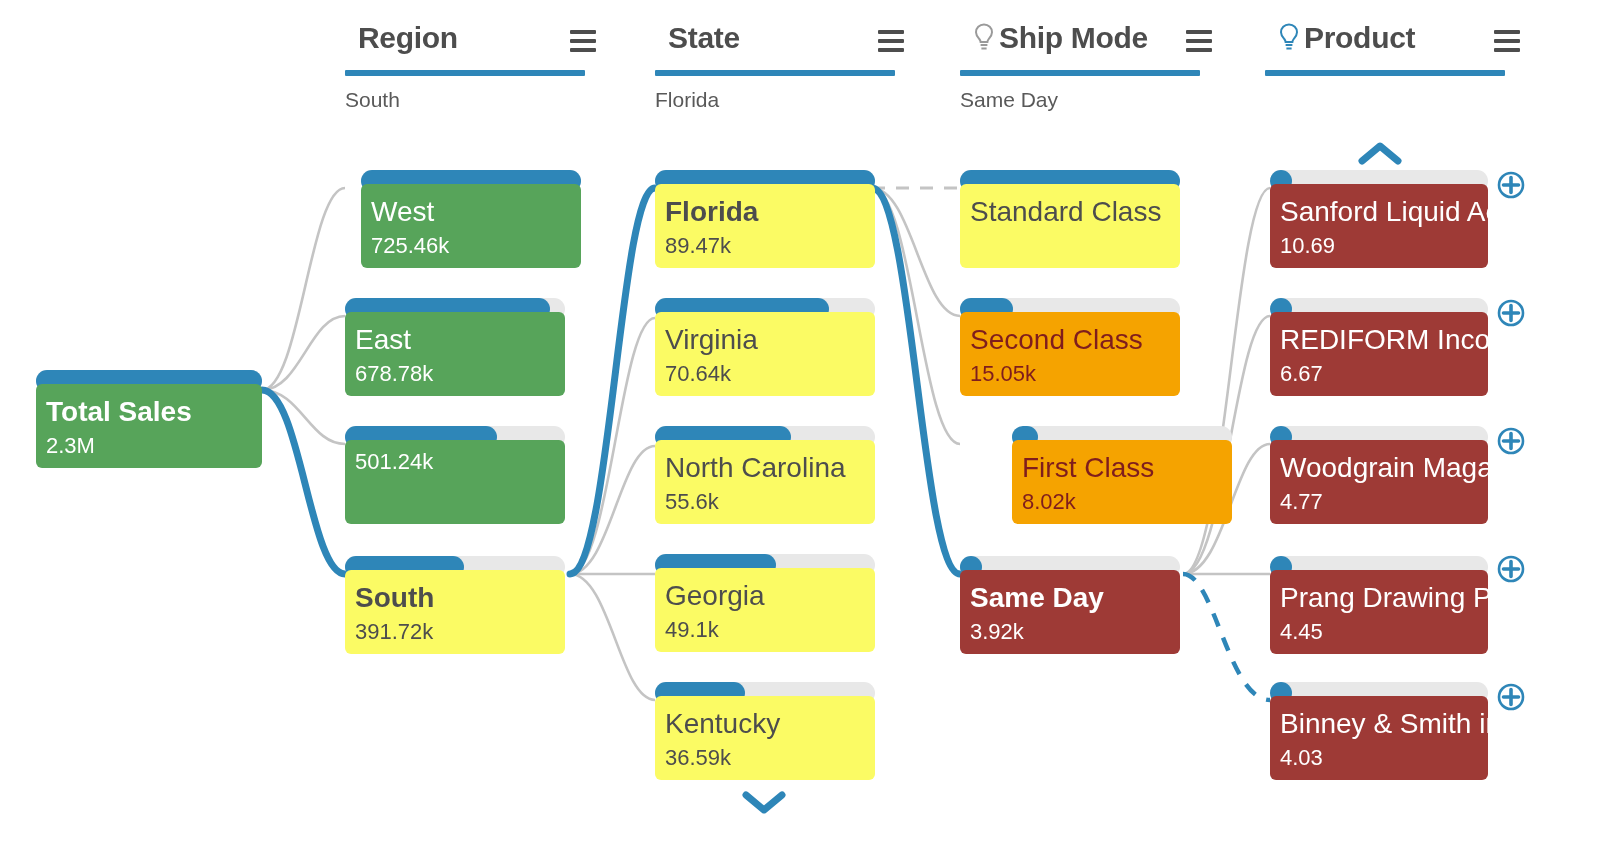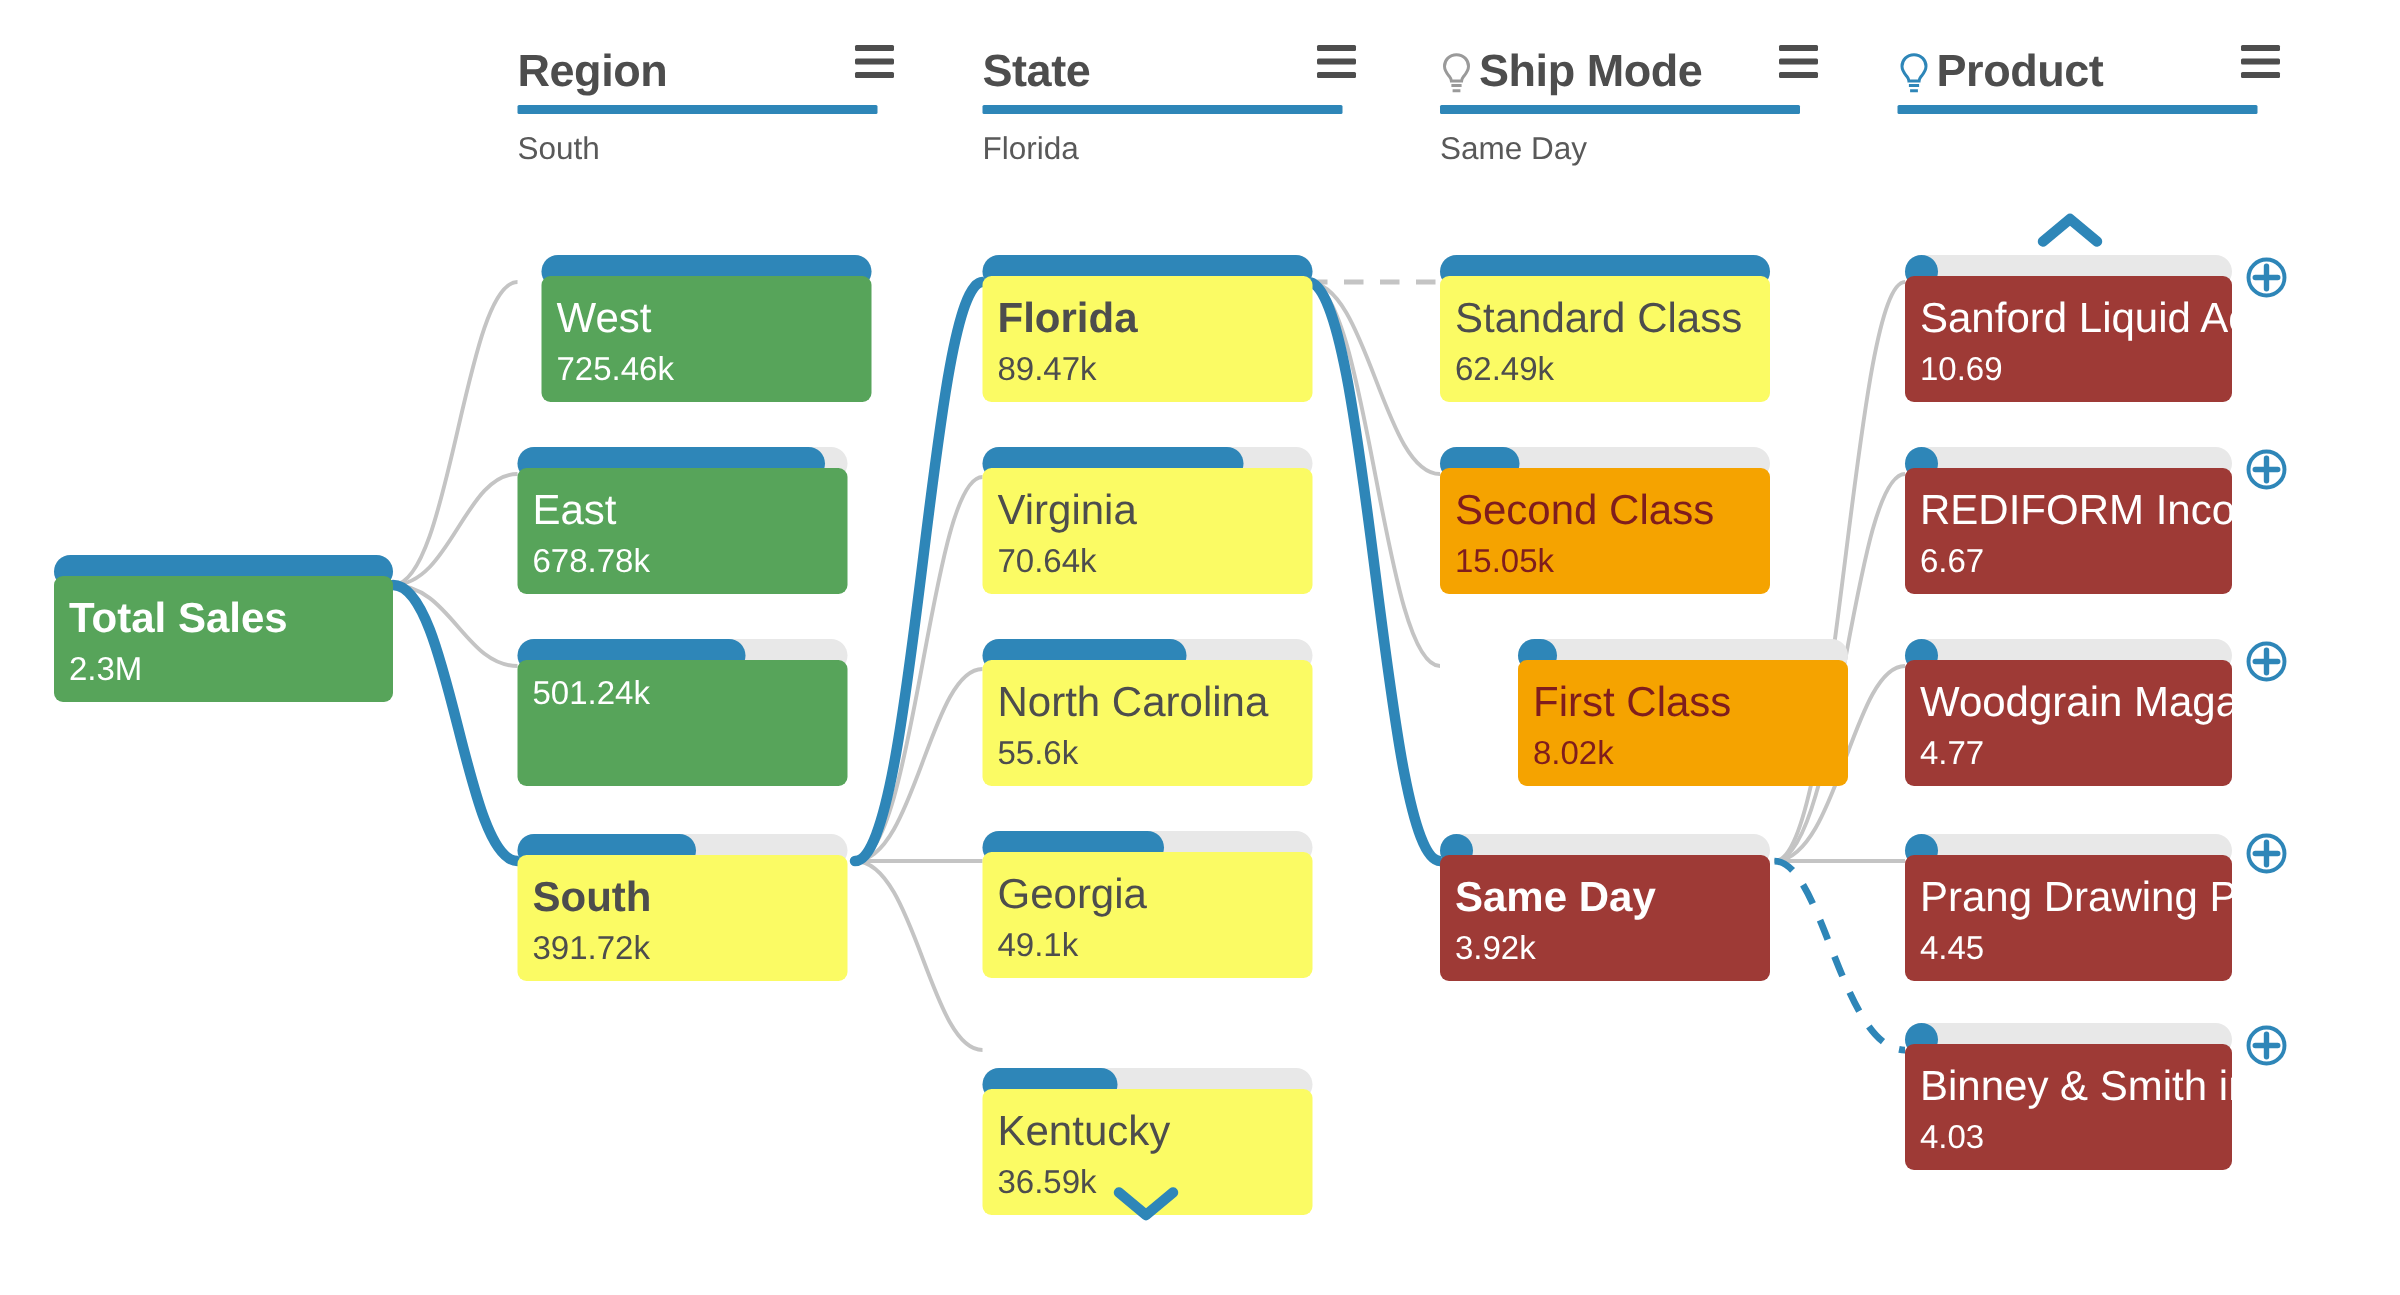--- a/index.html
+++ b/index.html
@@ -23,22 +23,23 @@
     pointer-events: none;
   }
 
   
   .col-header {
     position: absolute;
     top: 22px;
   }
   .col-header .head-row {
     display: flex;
-    align-items: flex-end;
+    align-items: flex-start;
     height: 42px;
+    margin-left: 13px;
   }
   .bulb-icon {
     width: 22px; height: 30px;
     margin-right: 4px;
     flex: 0 0 auto;
     display: block;
   }
   .col-title {
     font-size: 30px;
     font-weight: bold;
@@ -333,41 +334,40 @@
   </div>
   <div class="node c-yellow" style="left:655px; top:554px;">
     <div class="bar-track">
       <div class="bar-fill" style="width:55%"></div>
       </div>
     <div class="body">
       <div class="n-label">Georgia</div>
       <div class="n-value">49.1k</div>
     </div>
   </div>
-  <div class="node c-yellow" style="left:655px; top:712px;">
+  <div class="node c-yellow" style="left:655px; top:682px;">
     <div class="bar-track">
       <div class="bar-fill" style="width:41%"></div>
       </div>
     <div class="body">
       <div class="n-label">Kentucky</div>
       <div class="n-value">36.59k</div>
     </div>
   </div>
 
   <svg class="chev" style="left:740px; top:788px;" viewBox="0 0 48 28">
     <path d="M6,7 L24,22 L42,7" fill="none" stroke="#2e86b8" stroke-width="7" stroke-linecap="round" stroke-linejoin="round"></path>
   </svg>
 
   <div class="node c-yellow" style="left:960px; top:170px;">
     <div class="bar-track">
       <div class="bar-fill" style="width:100%"></div>
       </div>
     <div class="body">
       <div class="n-label">Standard Class</div>
-      <div class="n-value">62.49k</div>
     </div>
   </div>
   <div class="node c-orange" style="left:960px; top:298px;">
     <div class="bar-track">
       <div class="bar-fill" style="width:24%"></div>
       </div>
     <div class="body">
       <div class="n-label">Second Class</div>
       <div class="n-value">15.05k</div>
     </div>

